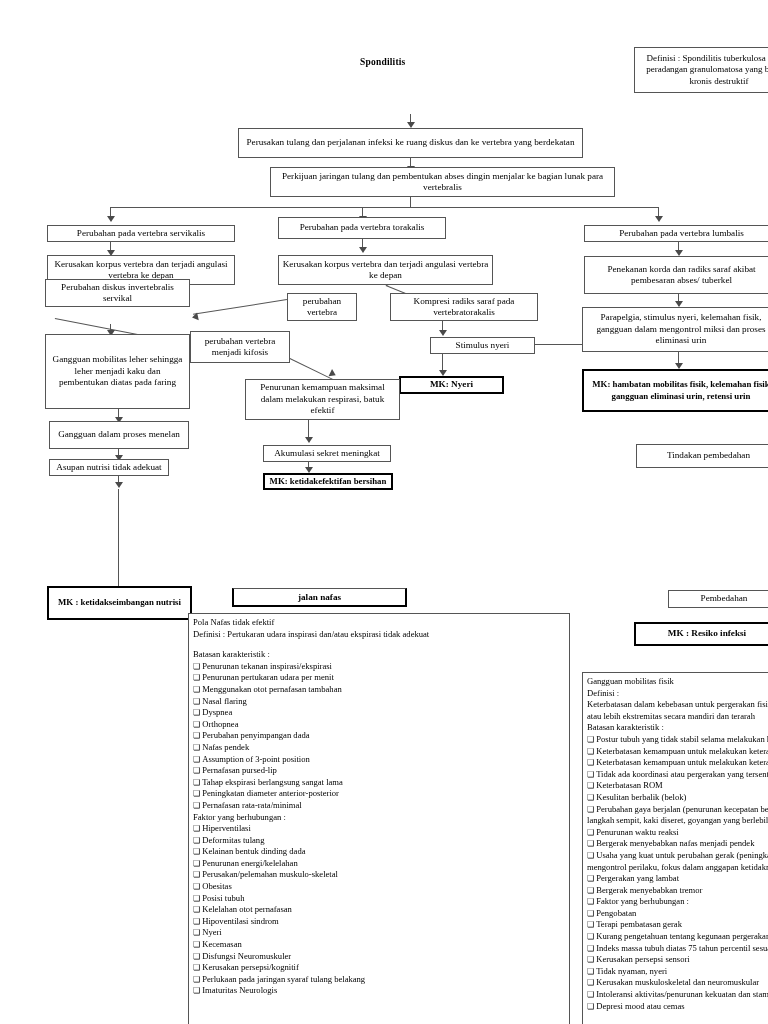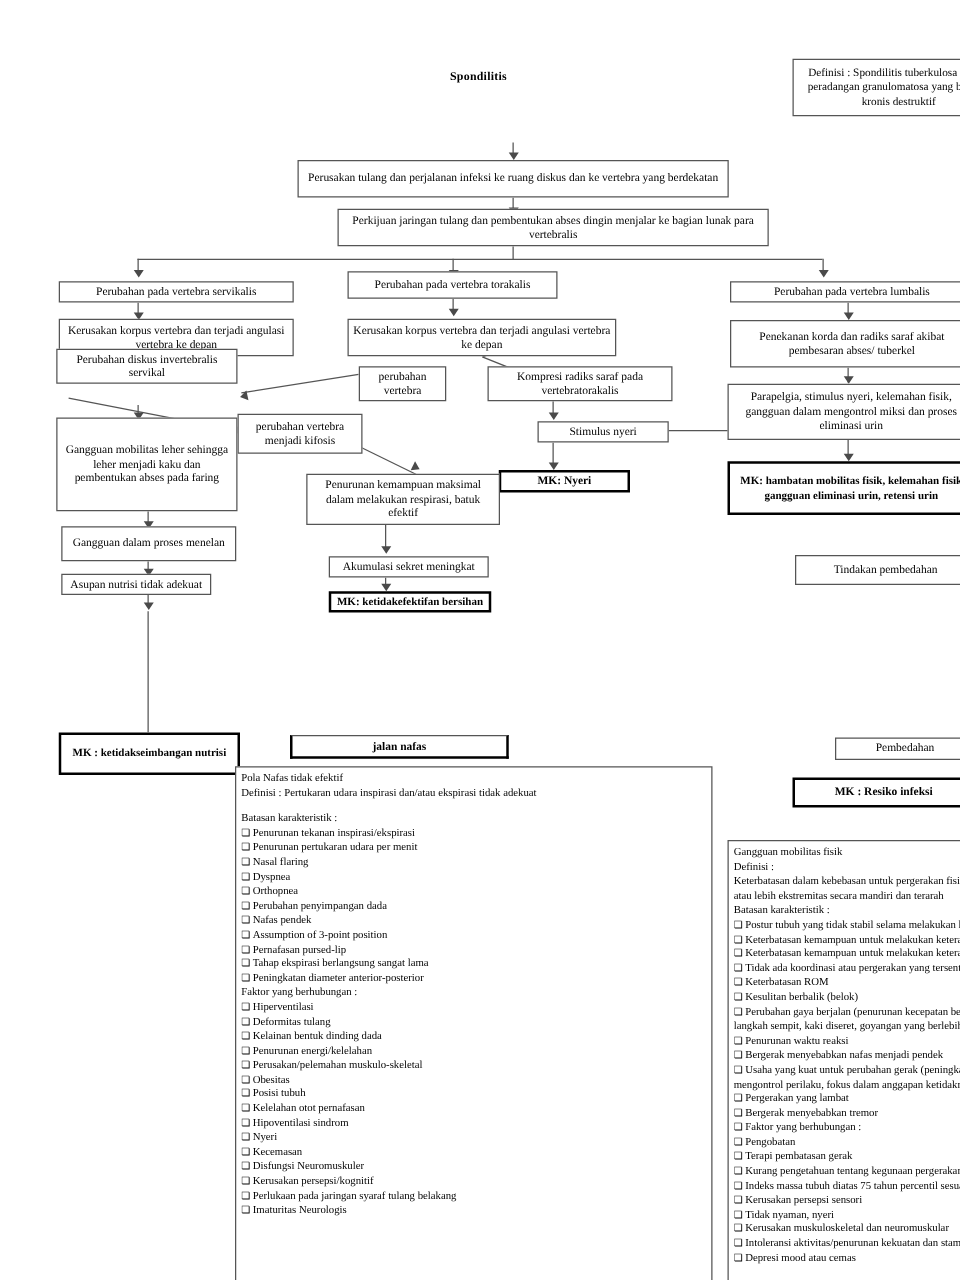--- a/index.html
+++ b/index.html
@@ -92,21 +92,21 @@
   <div class="arrow-d" style="left:107px;top:250px;"></div>
 
   <div class="box" style="left:47px;top:255px;width:188px;height:30px;">Kerusakan korpus vertebra dan terjadi angulasi vertebra ke depan</div>
   <div class="vline" style="left:110px;top:285px;height:10px;"></div>
   <div class="arrow-d" style="left:107px;top:292px;"></div>
 
   <div class="box" style="left:45px;top:279px;width:145px;height:28px;">Perubahan diskus invertebralis servikal</div>
   <div class="vline" style="left:110px;top:324px;height:9px;"></div>
   <div class="arrow-d" style="left:107px;top:330px;"></div>
 
-  <div class="box" style="left:45px;top:334px;width:145px;height:75px;">Gangguan mobilitas leher sehingga leher menjadi kaku dan pembentukan abses pada faring</div>
+  <div class="box" style="left:45px;top:334px;width:145px;height:75px;">Gangguan mobilitas leher sehingga leher menjadi kaku dan pembentukan diatas pada faring</div>
   <div class="vline" style="left:118px;top:409px;height:11px;"></div>
   <div class="arrow-d" style="left:115px;top:417px;"></div>
 
   <div class="box" style="left:49px;top:421px;width:140px;height:28px;">Gangguan dalam proses menelan</div>
   <div class="vline" style="left:118px;top:449px;height:9px;"></div>
   <div class="arrow-d" style="left:115px;top:455px;"></div>
 
   <div class="box" style="left:49px;top:459px;width:120px;height:17px;">Asupan nutrisi tidak adekuat</div>
   <div class="vline" style="left:118px;top:476px;height:9px;"></div>
   <div class="arrow-d" style="left:115px;top:482px;"></div>
@@ -183,29 +183,31 @@
   <div class="box bold" style="left:634px;top:622px;width:146px;height:24px;">MK : Resiko infeksi</div>
 
   <div class="panel" id="pola-panel" style="left:188px;top:613px;width:382px;height:412px;">
     <div class="ln">Pola Nafas tidak efektif</div>
     <div class="ln">Definisi : Pertukaran udara inspirasi dan/atau ekspirasi tidak adekuat</div>
     <div class="gap"></div>
     <div class="ln">Batasan karakteristik :</div>
     <div id="pola-batasan-list">
         <div class="ln chk">Penurunan tekanan inspirasi/ekspirasi</div>
         <div class="ln chk">Penurunan pertukaran udara per menit</div>
+        <div class="ln chk">Menggunakan otot pernafasan tambahan</div>
         <div class="ln chk">Nasal flaring</div>
         <div class="ln chk">Dyspnea</div>
         <div class="ln chk">Orthopnea</div>
         <div class="ln chk">Perubahan penyimpangan dada</div>
         <div class="ln chk">Nafas pendek</div>
         <div class="ln chk">Assumption of 3-point position</div>
         <div class="ln chk">Pernafasan pursed-lip</div>
         <div class="ln chk">Tahap ekspirasi berlangsung sangat lama</div>
         <div class="ln chk">Peningkatan diameter anterior-posterior</div>
+        <div class="ln chk">Pernafasan rata-rata/minimal</div>
       </div>
     <div class="ln">Faktor yang berhubungan :</div>
     <div id="pola-faktor-list">
         <div class="ln chk">Hiperventilasi</div>
         <div class="ln chk">Deformitas tulang</div>
         <div class="ln chk">Kelainan bentuk dinding dada</div>
         <div class="ln chk">Penurunan energi/kelelahan</div>
         <div class="ln chk">Perusakan/pelemahan muskulo-skeletal</div>
         <div class="ln chk">Obesitas</div>
         <div class="ln chk">Posisi tubuh</div>

